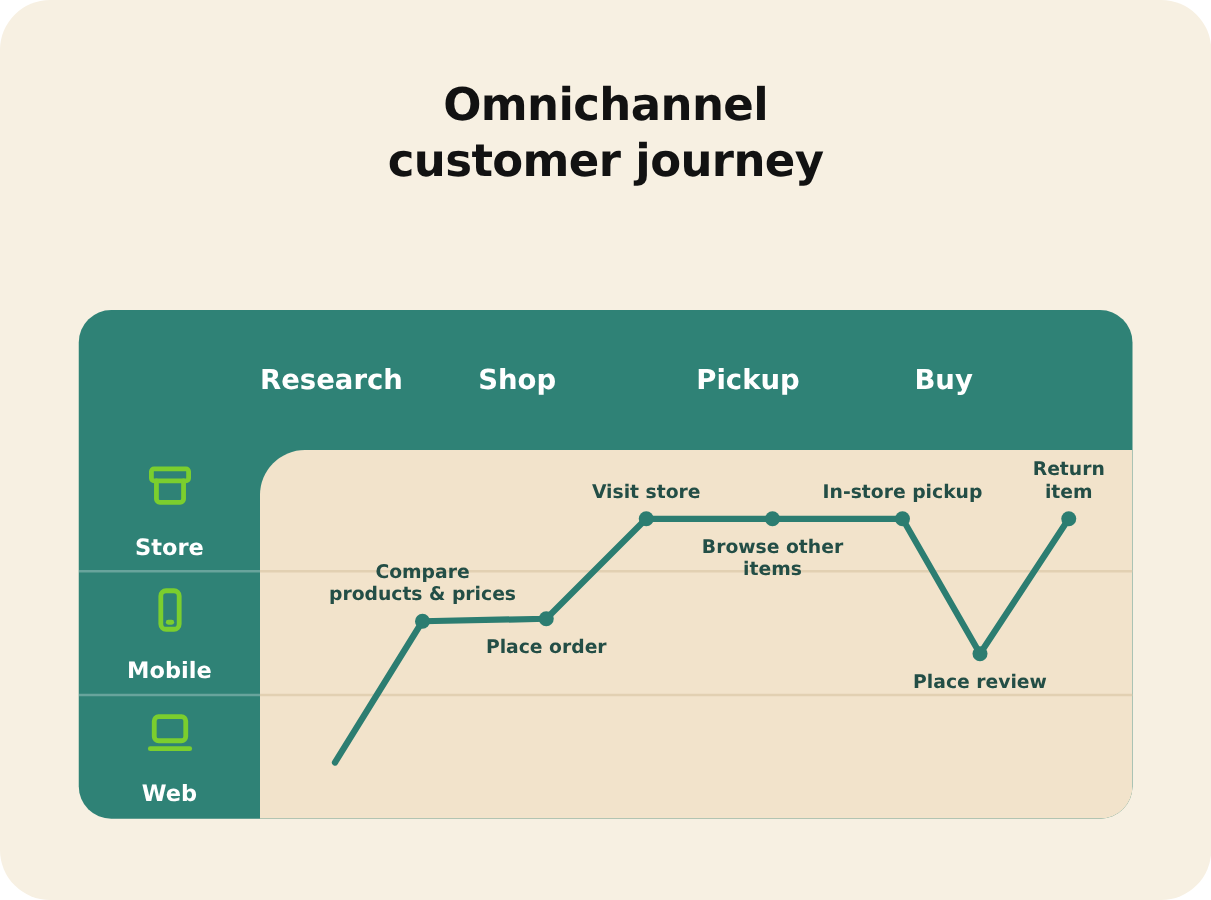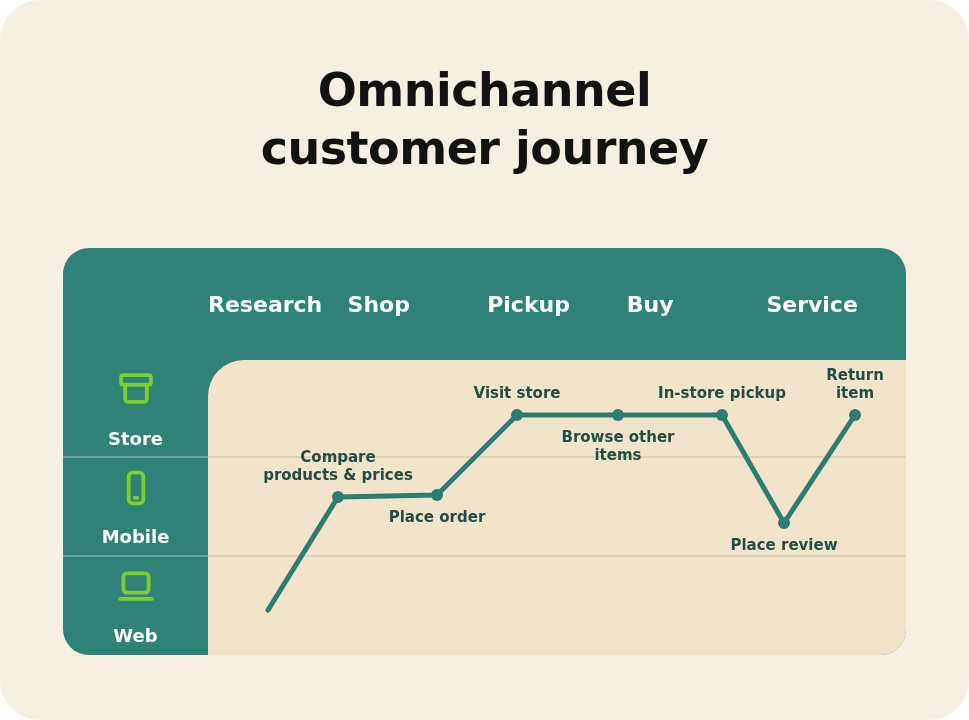--- a/index.html
+++ b/index.html
@@ -24,21 +24,21 @@
     position:relative;
     width:969px;height:720px;
     background:var(--card-bg);
     border-radius:40px;
     overflow:hidden;
   }
   .title{
     position:absolute;
     top:62px;left:0;right:0;
     text-align:center;
-    font-size:46px;
+    font-size:36px;
     font-weight:800;
     letter-spacing:-0.5px;
     line-height:1.25;
     color:var(--title-text);
     white-space:pre-line;
   }
   .panel{
     position:absolute;
     left:63px;top:248px;
     width:843px;height:407px;
@@ -168,21 +168,20 @@
     <div class="divider d2">
       <span class="seg-side"></span>
       <span class="seg-plot"></span>
     </div>
 
     <div class="header-row">
       <div class="stage">Research</div>
       <div class="stage">Shop</div>
       <div class="stage">Pickup</div>
       <div class="stage">Buy</div>
-      <div class="stage">Service</div>
     </div>
 
     <div class="sidebar">
 
       <div class="channel">
         <span class="icon">
           <svg viewBox="0 0 24 24" width="42" height="42">
             <rect x="3.5" y="3.5" width="17" height="5.5" rx="1.2"></rect>
             <path d="M5.8 9v8.2c0 .9.7 1.6 1.6 1.6h9.2c.9 0 1.6-.7 1.6-1.6V9"></path>
           </svg>

